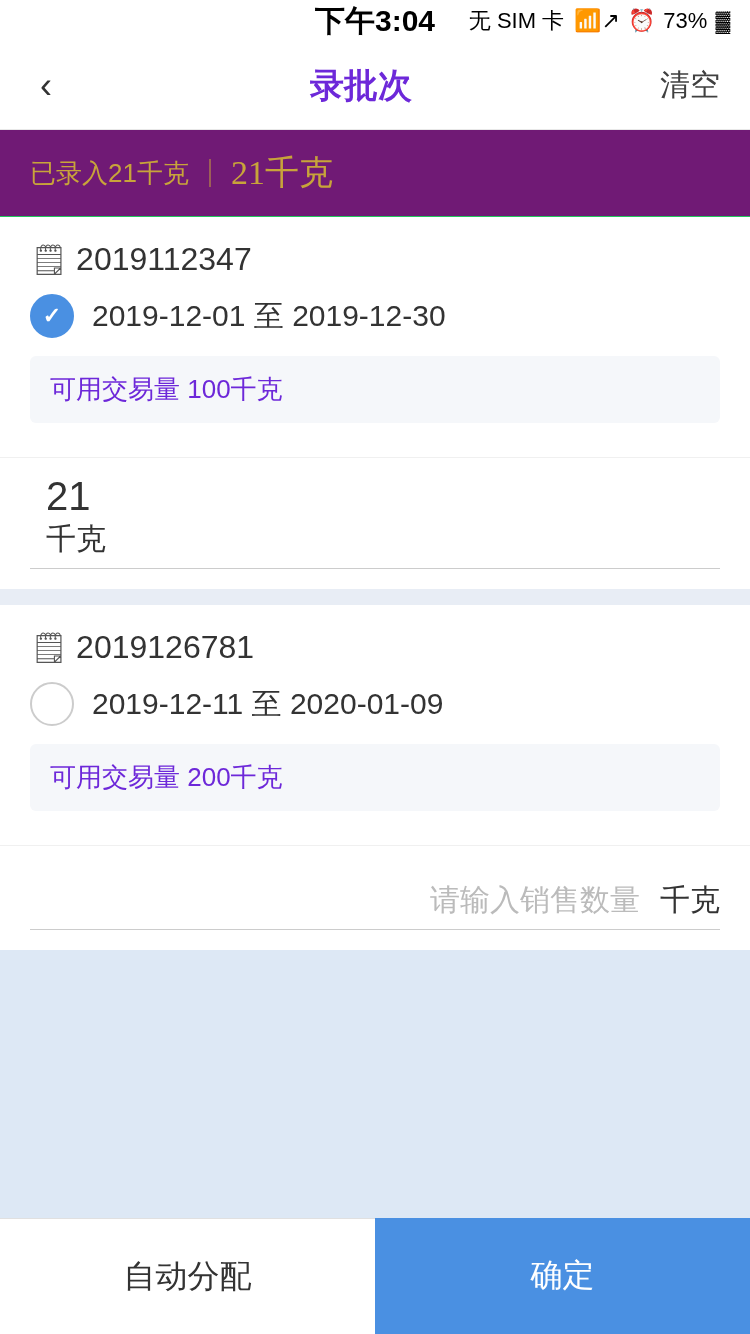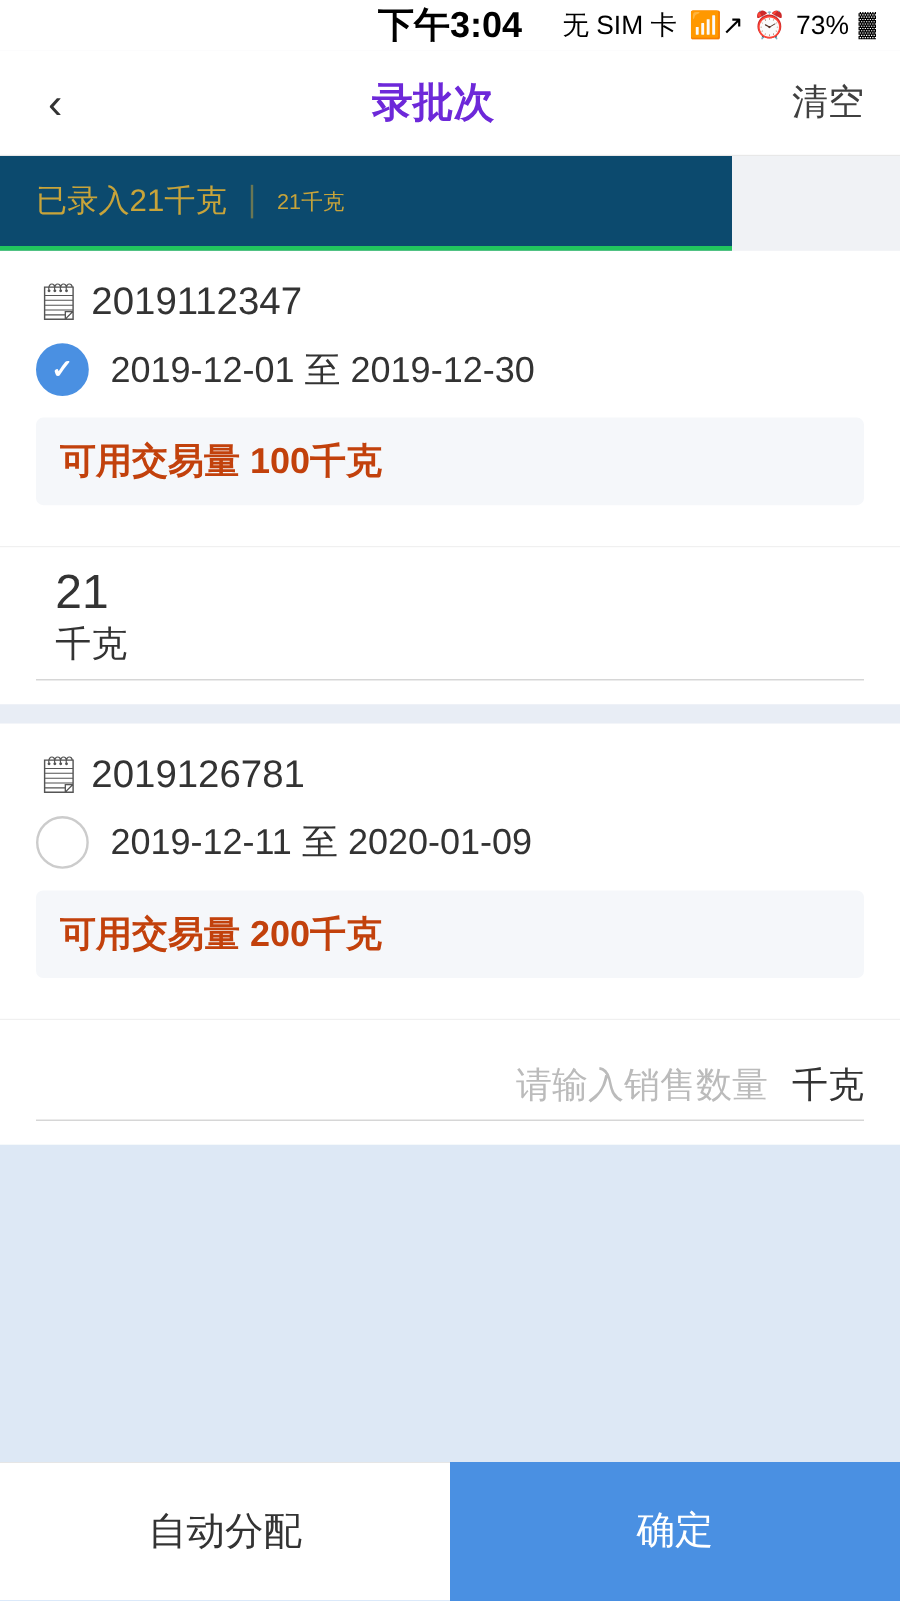--- a/index.html
+++ b/index.html
@@ -68,41 +68,42 @@
       color: #6d28d9;
     }
     .nav-clear {
       font-size: 30px;
       color: #404040;
       cursor: pointer;
     }
 
     
     .summary-banner {
-      width: 610px;
-      background: #0c4a6e;
+      width: 750px;
+      background: #701a75;
       padding: 20px 30px;
       display: flex;
       align-items: center;
       gap: 20px;
-      border-bottom: 4px solid #22c55e;
+      border-bottom: 1px solid #22c55e;
     }
     .summary-label {
       font-size: 26px;
       color: #c8a43a;
     }
     .summary-divider {
       width: 2px;
       height: 28px;
       background: #c8a43a;
       opacity: 0.5;
     }
     .summary-value {
-      font-size: 18px;
+      font-size: 34px;
       color: #c8a43a;
+      font-family: Liberation Serif, serif;
     }
 
     
     .batch-card {
       background: #fff;
       margin-bottom: 0;
     }
     .batch-card-inner {
       padding: 24px 30px 20px;
     }
@@ -152,23 +153,22 @@
       font-size: 30px;
       color: #333;
     }
     .batch-available-box {
       margin: 0 0 10px 0;
       background: #f5f7fa;
       border-radius: 6px;
       padding: 16px 20px;
     }
     .batch-available-text {
-      font-size: 30px;
-      color: #c2410c;
-      font-weight: bold;
+      font-size: 26px;
+      color: #6d28d9;
     }
 
     
     .quantity-row {
       display: flex;
       align-items: baseline;
       justify-content: center;
       padding: 16px 30px 0;
       border-top: 1px solid #f0f0f0;
       margin-top: 4px;

